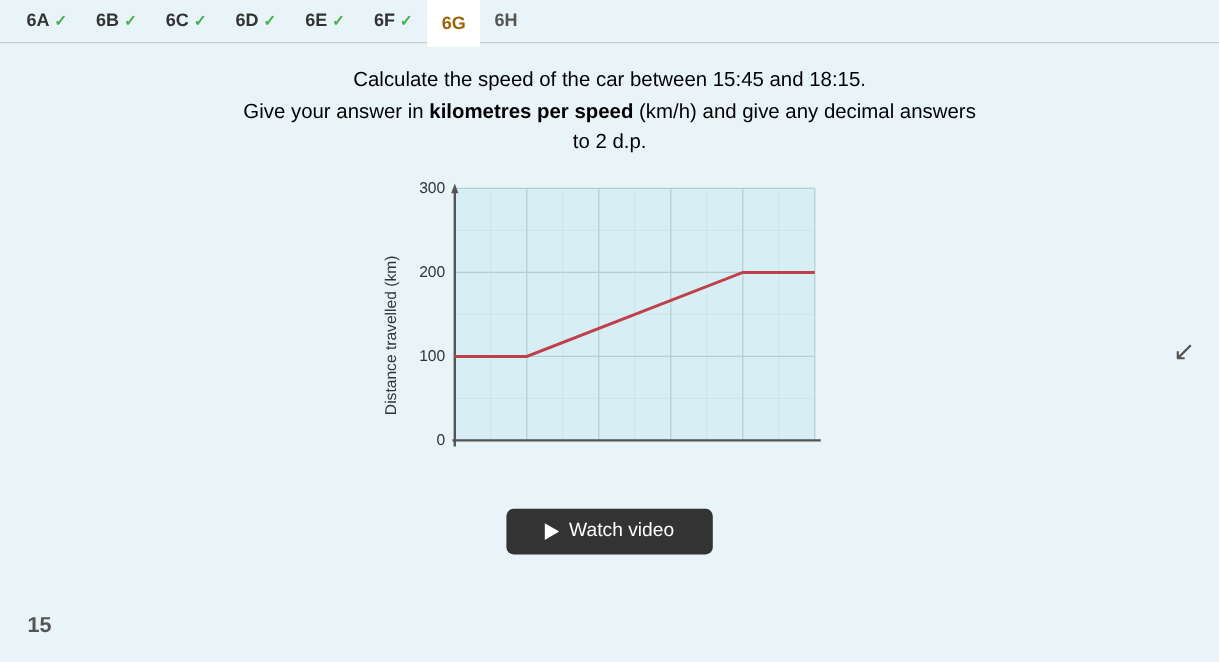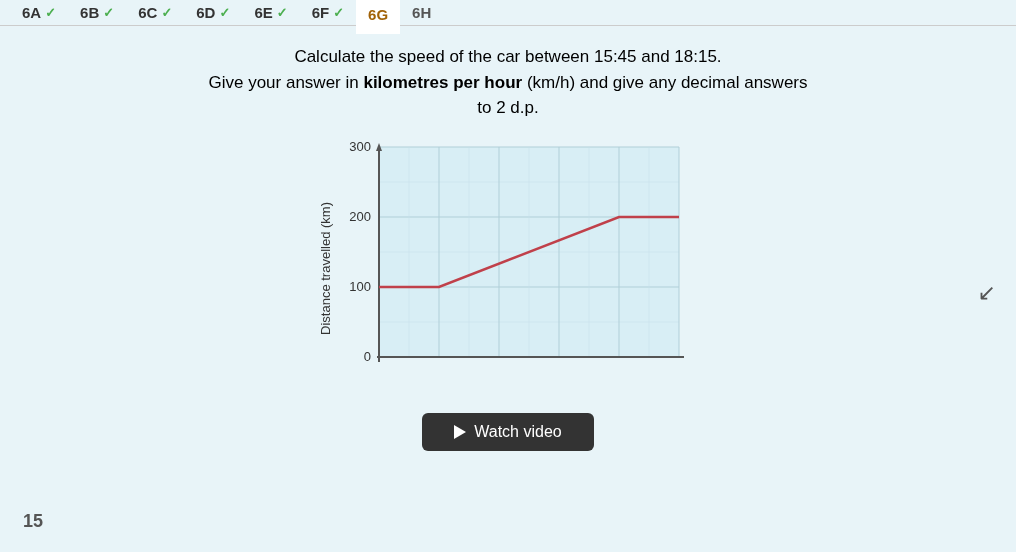--- a/index.html
+++ b/index.html
@@ -11,21 +11,21 @@
       overflow: hidden;
       position: relative;
     }
 
     
     .top-nav {
       display: flex;
       align-items: center;
       background: #e8f4f8;
       padding: 0 10px;
-      height: 26px;
+      height: 36px;
       border-bottom: 1px solid #ccc;
     }
     .nav-item {
       display: flex;
       align-items: center;
       padding: 0 12px;
       height: 42px;
       font-size: 15px;
       font-weight: 600;
       color: #444;
@@ -179,21 +179,21 @@
   </div>
   <div class="nav-item inactive">
     <span>6H</span>
   </div>
 </div>
 
 <div class="main-content">
 
   <div class="question-text">
     <span>Calculate the speed of the car between 15:45 and 18:15.</span><br>
-    Give your answer in <strong>kilometres per hour</strong> <span>(km/h)</span> and give any decimal answers<br>
+    Give your answer in <strong>kilometres per speed</strong> <span>(km/h)</span> and give any decimal answers<br>
     <span>to 2 d.p.</span>
   </div>
 
   <div class="chart-container">
     <div class="chart-wrapper">
       <div class="y-label">Distance travelled (km)</div>
       <div class="chart-svg-area">
         <svg width="360" height="260">
 
           <rect x="40" y="10" width="300" height="210" fill="#d8eef5"></rect>

